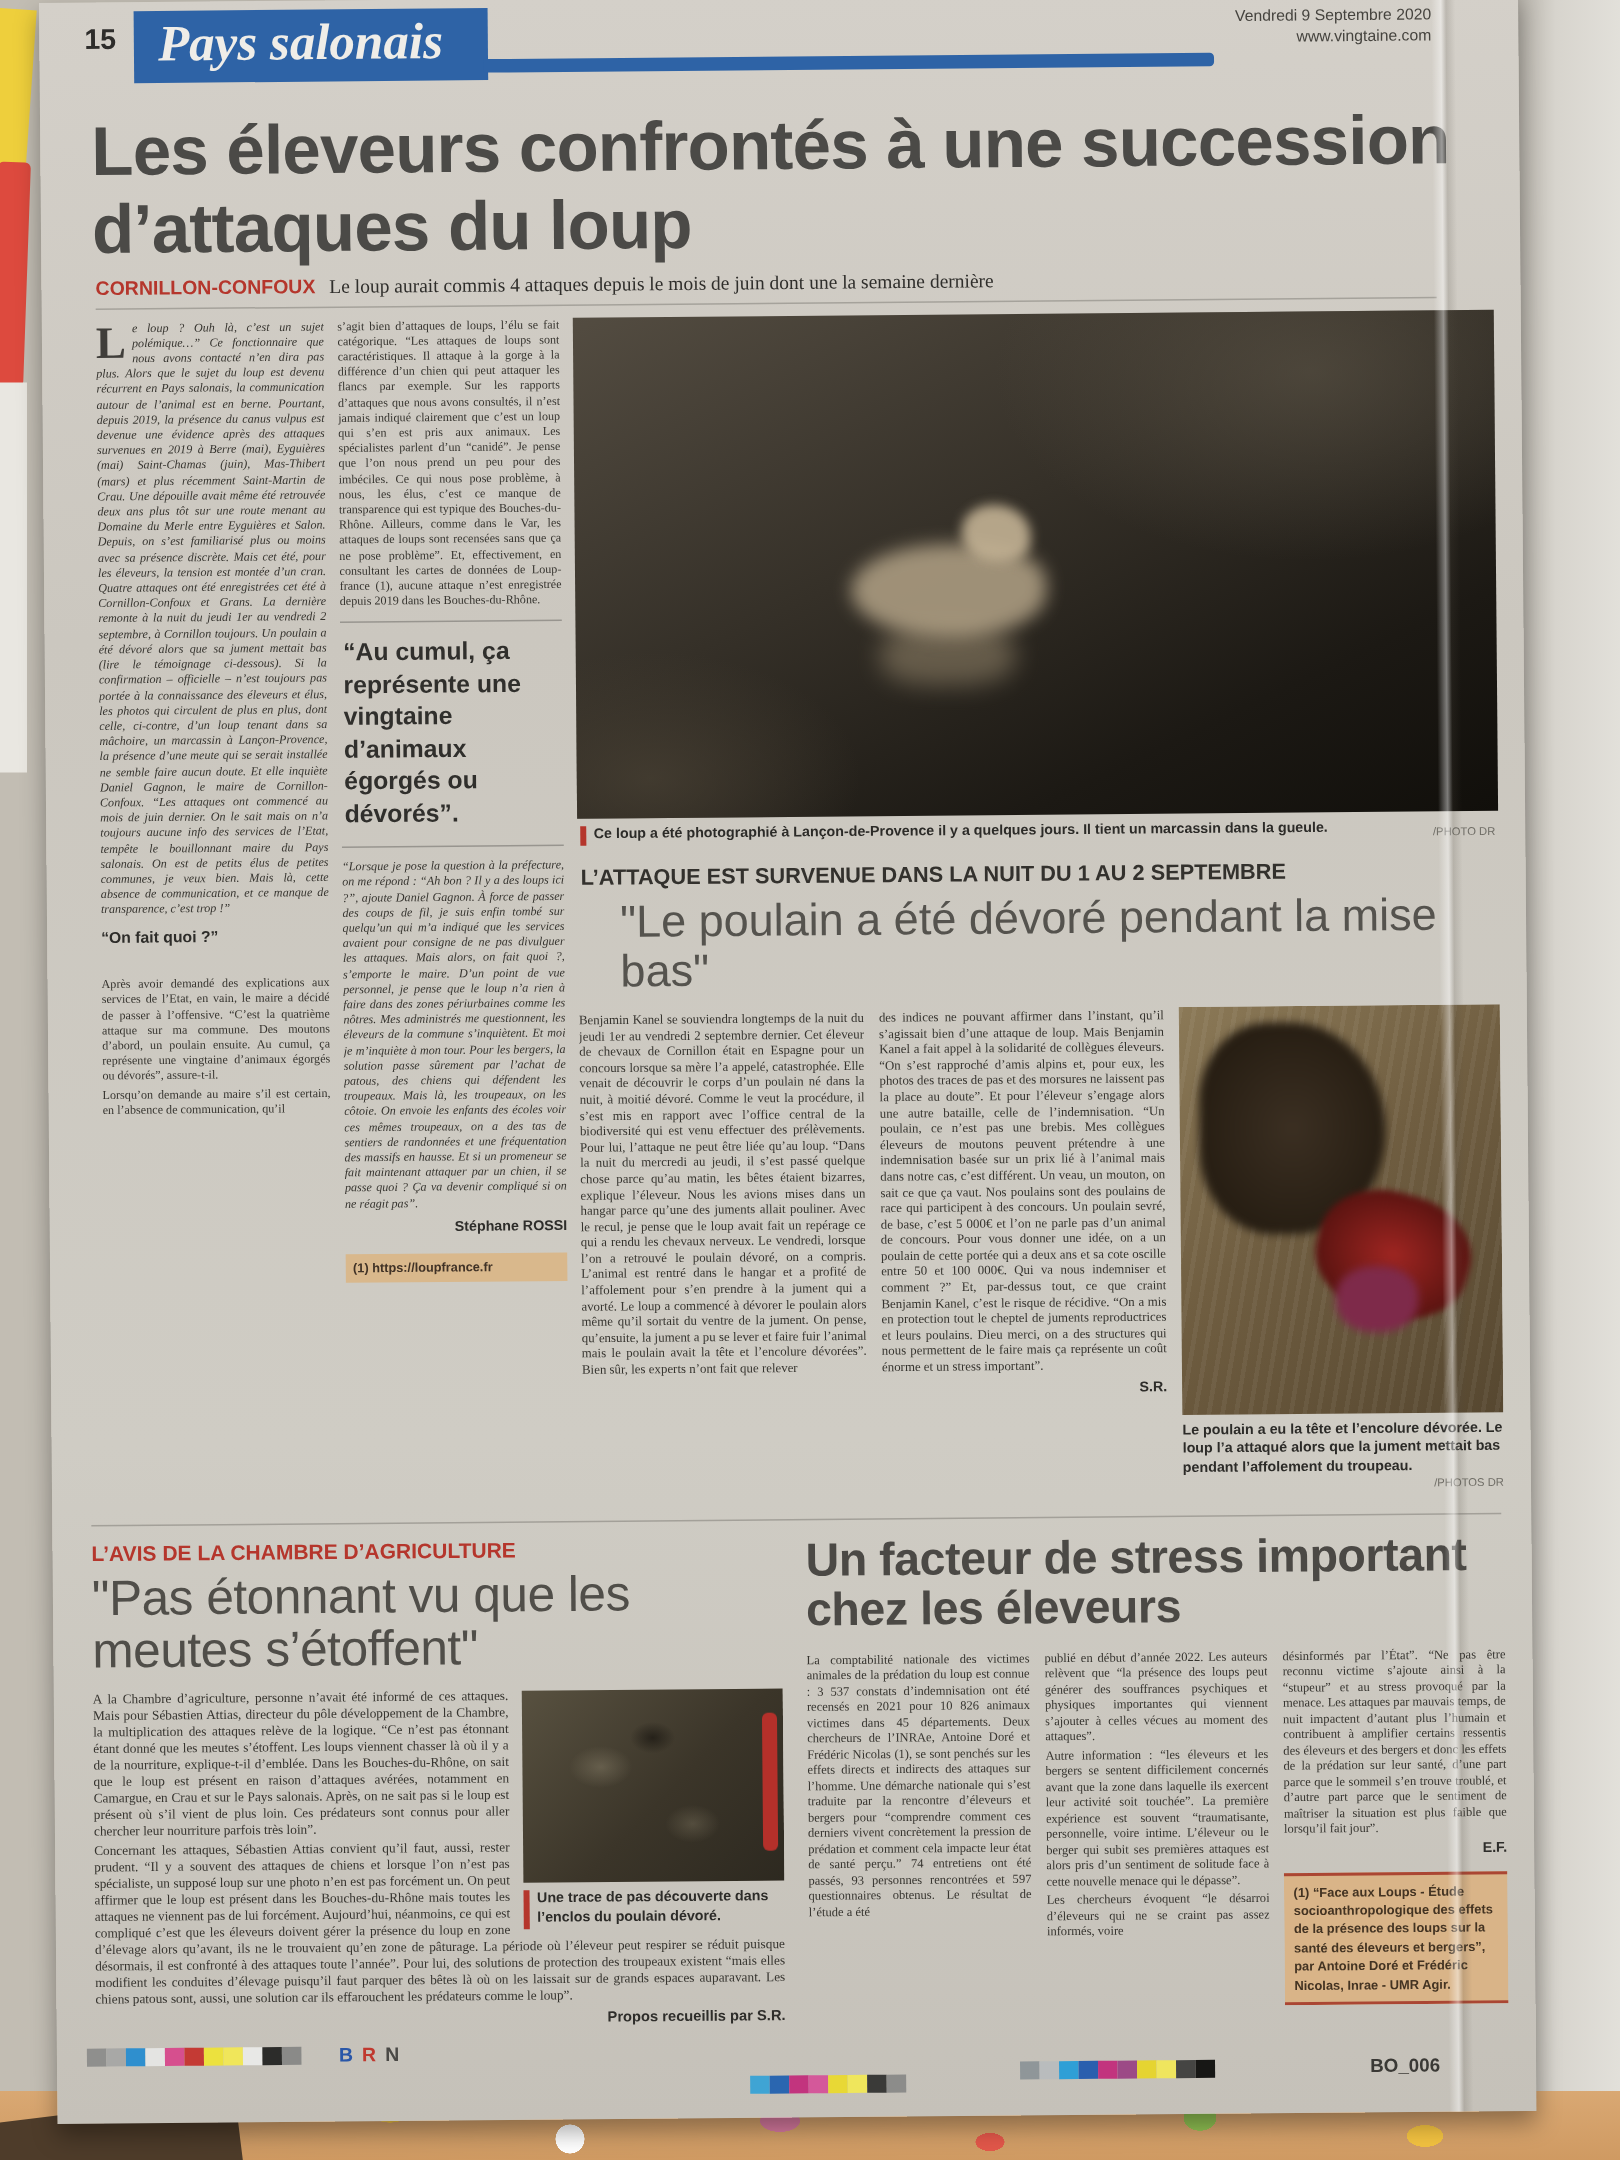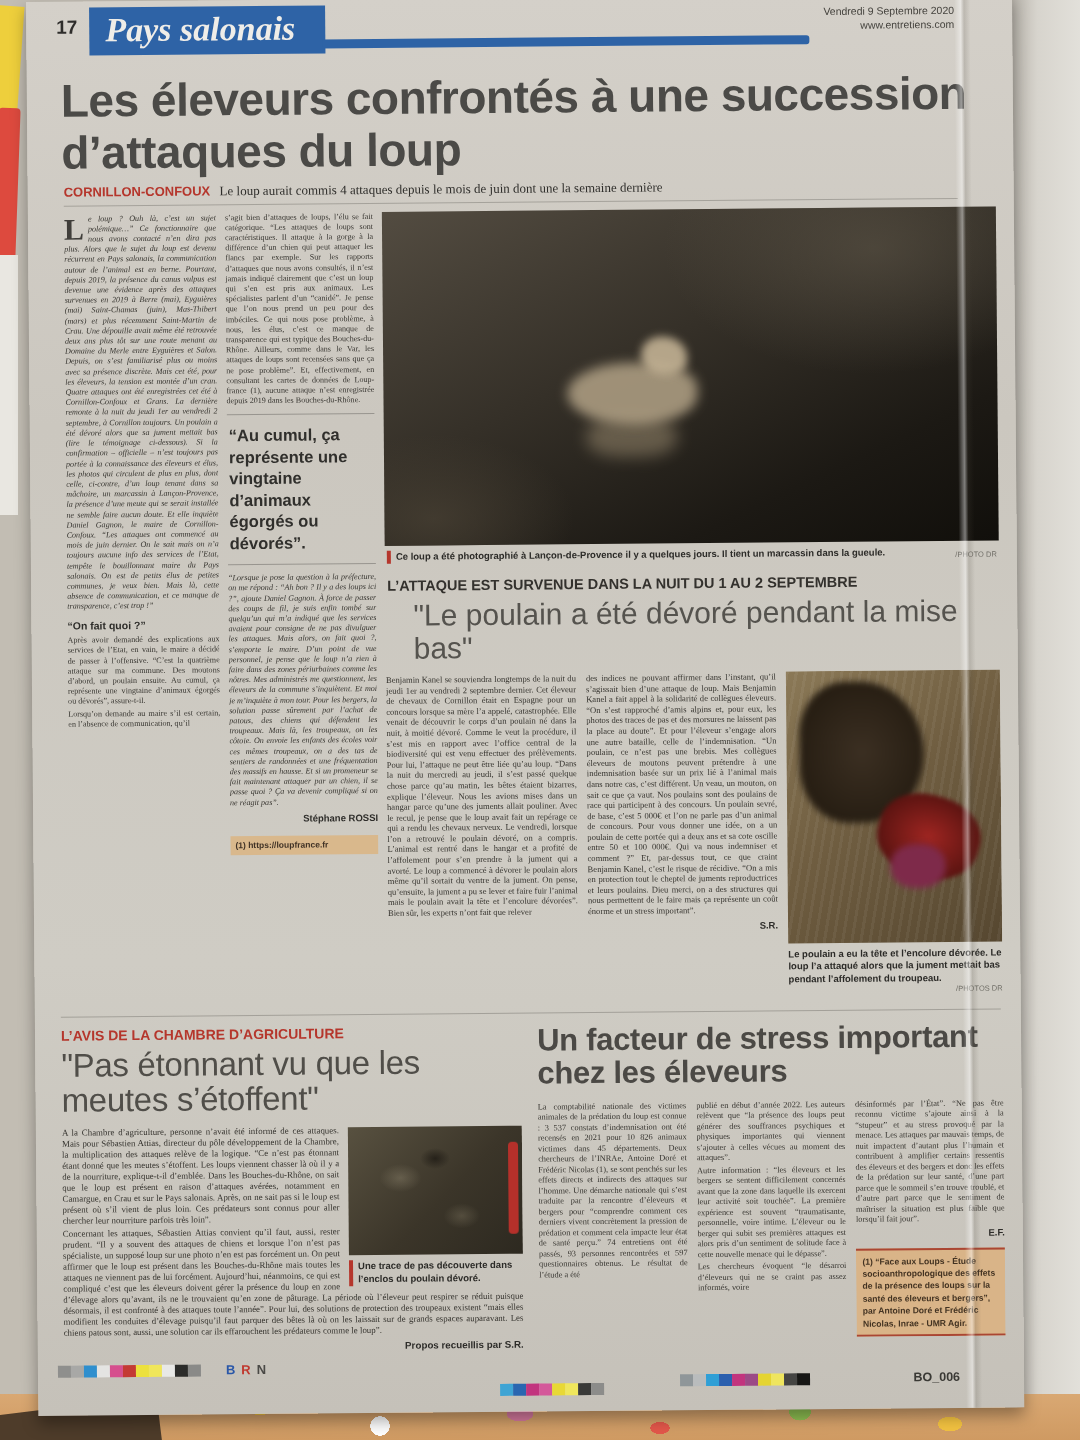--- a/index.html
+++ b/index.html
@@ -37,21 +37,21 @@
   .h1{margin:14px 0 4px 22px;width:920px;font:700 46px/1.12 "Liberation Sans",sans-serif;color:#4b4a47;letter-spacing:-.5px;}
   .kickrow{margin:6px 44px 0 24px;padding-bottom:5px;border-bottom:1px solid #a5a29b;font:13px/1.2 "Liberation Serif",serif;color:#2f2e2b;}
   .kicklabel{color:#b5362c;font:700 13px "Liberation Sans",sans-serif;margin-right:6px;}
   
   .main{display:flex;gap:9px;margin:8px 6px 0 24px;height:792px;}
   .bt{font:8.1px/10.2px "Liberation Serif",serif;color:#36342f;text-align:justify;margin:0 0 2px;}
   .it{font-style:italic;}
   .c1{width:152px;overflow:hidden;}
   .c2{width:148px;overflow:hidden;display:flex;flex-direction:column;}
   .dropcap{float:left;font:700 30px/25px "Liberation Serif",serif;color:#403e3a;padding:2px 4px 0 0;}
-  .subhead{font:700 10.5px/1.2 "Liberation Sans",sans-serif;color:#2d2c29;margin:7px 0 4px;}
+  .subhead{font:700 10.5px/1.2 "Liberation Sans",sans-serif;color:#2d2c29;margin:7px 0 20px;}
   .pullquote{border-top:1px solid #98958f;border-bottom:1px solid #98958f;margin:6px 0 8px;padding:10px 2px;
     font:700 16.5px/1.3 "Liberation Sans",sans-serif;color:#302f2c;}
   .byline{font:700 9.5px "Liberation Sans",sans-serif;color:#2e2d2a;text-align:right;margin-top:3px;}
   .fnbar{background:#d9b88c;font:700 8.5px/1.3 "Liberation Sans",sans-serif;color:#403226;padding:4px 5px;margin-top:12px;}
   
   .rightzone{flex:1;display:flex;flex-direction:column;min-width:0;}
   .photo-wolf{height:352px;position:relative;overflow:hidden;background:
       radial-gradient(300px 180px at 80% 12%,rgba(96,88,74,.55),transparent 70%),
       radial-gradient(200px 120px at 8% 92%,rgba(74,66,53,.7),transparent 70%),
       linear-gradient(155deg,#534c41 0%,#353028 42%,#1c1914 76%,#110f0b 100%);}
@@ -119,26 +119,26 @@
   <div class="bg-right"></div>
   <div class="strip-yellow"></div>
   <div class="strip-red"></div>
   <div class="strip-white"></div>
   <div class="bg-bottom"></div>
   <div class="corner-dark"></div>
 
   <div class="paper">
 
     <div class="hdr">
-      <div class="pagenum">17</div>
+      <div class="pagenum">15</div>
       <div class="banner">Pays salonais</div>
       <div class="banner-tail"></div>
       <div class="hdr-right">
         <div>Vendredi 9 Septembre 2020</div>
-        <div>www.entretiens.com</div>
+        <div>www.vingtaine.com</div>
       </div>
     </div>
 
     <h1 class="h1">Les éleveurs confrontés à une succession d’attaques du loup</h1>
     <div class="kickrow">
       <span class="kicklabel">CORNILLON-CONFOUX</span>
       <span>Le loup aurait commis 4 attaques depuis le mois de juin dont une la semaine dernière</span>
     </div>
 
     <div class="main">

